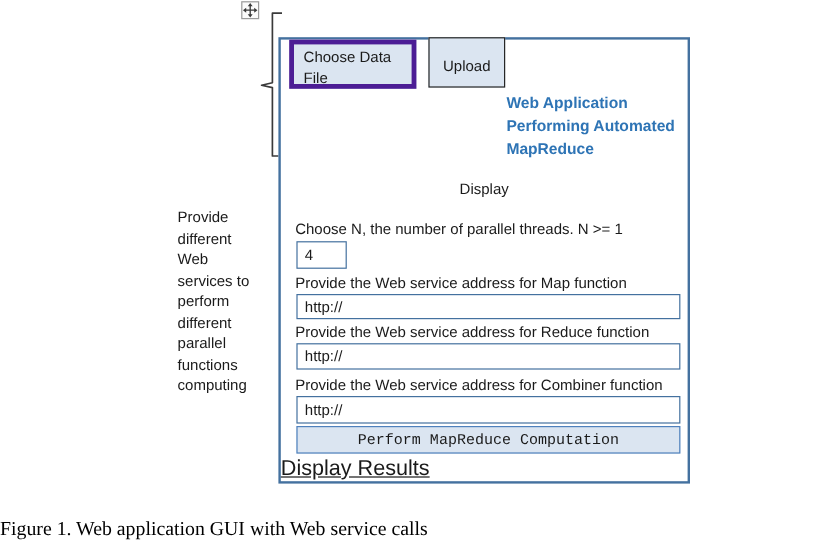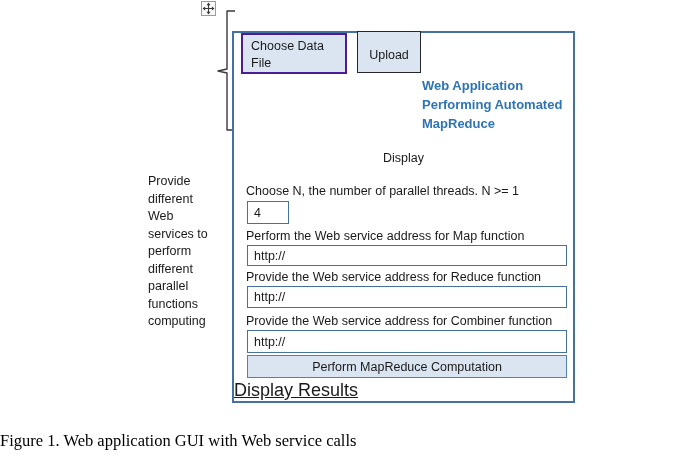--- a/index.html
+++ b/index.html
@@ -53,21 +53,21 @@
     position: absolute;
     background: #dbe5f1;
     font-family: "Liberation Sans", sans-serif;
     font-size: 12.5px;
     color: #1a1a1a;
     cursor: pointer;
   }
   .btn-choose {
     left: 7px; top: 0px;
     width: 106px; height: 41px;
-    border: 2px solid #4c1d95;
+    border: 4px solid #4c1d95;
     text-align: left;
     padding: 3px 6px 0 8px;
     line-height: 17px;
   }
   .btn-upload {
     left: 123px; top: -2px;
     width: 64px; height: 42px;
     border: 1px solid #262626;
     text-align: center;
     padding-top: 6px;
@@ -119,21 +119,21 @@
   .inp-map      { top: 212px; }
   .inp-reduce   { top: 253px; height: 22px; }
   .inp-combiner { top: 297px; height: 23px; }
 
   .btn-perform {
     position: absolute;
     left: 13px; top: 322px;
     width: 320px; height: 23px;
     background: #dbe5f1;
     border: 1px solid #4f81bd;
-    font-family: Liberation Sans, sans-serif;
+    font-family: Liberation Mono, monospace;
     font-size: 12.5px;
     color: #1a1a1a;
     text-align: center;
     cursor: pointer;
   }
 
   .display-results {
     position: absolute;
     left: 0; top: 347px;
     width: 100%;
@@ -187,21 +187,21 @@
       <div>Web Application</div>
       <div>Performing Automated</div>
       <div>MapReduce</div>
     </div>
 
     <div class="status-label">Display</div>
 
     <div class="field-label lbl-n">Choose N, the number of parallel threads. N &gt;= 1</div>
     <input class="txt-input inp-n" value="4" style="">
 
-    <div class="field-label lbl-map">Perform the Web service address for Map function</div>
+    <div class="field-label lbl-map">Provide the Web service address for Map function</div>
     <input class="txt-input inp-map" value="http://" style="">
 
     <div class="field-label lbl-reduce">Provide the Web service address for Reduce function</div>
     <input class="txt-input inp-reduce" value="http://" style="">
 
     <div class="field-label lbl-combiner">Provide the Web service address for Combiner function</div>
     <input class="txt-input inp-combiner" value="http://" style="">
 
     <button class="btn-perform">Perform MapReduce Computation</button>
 

